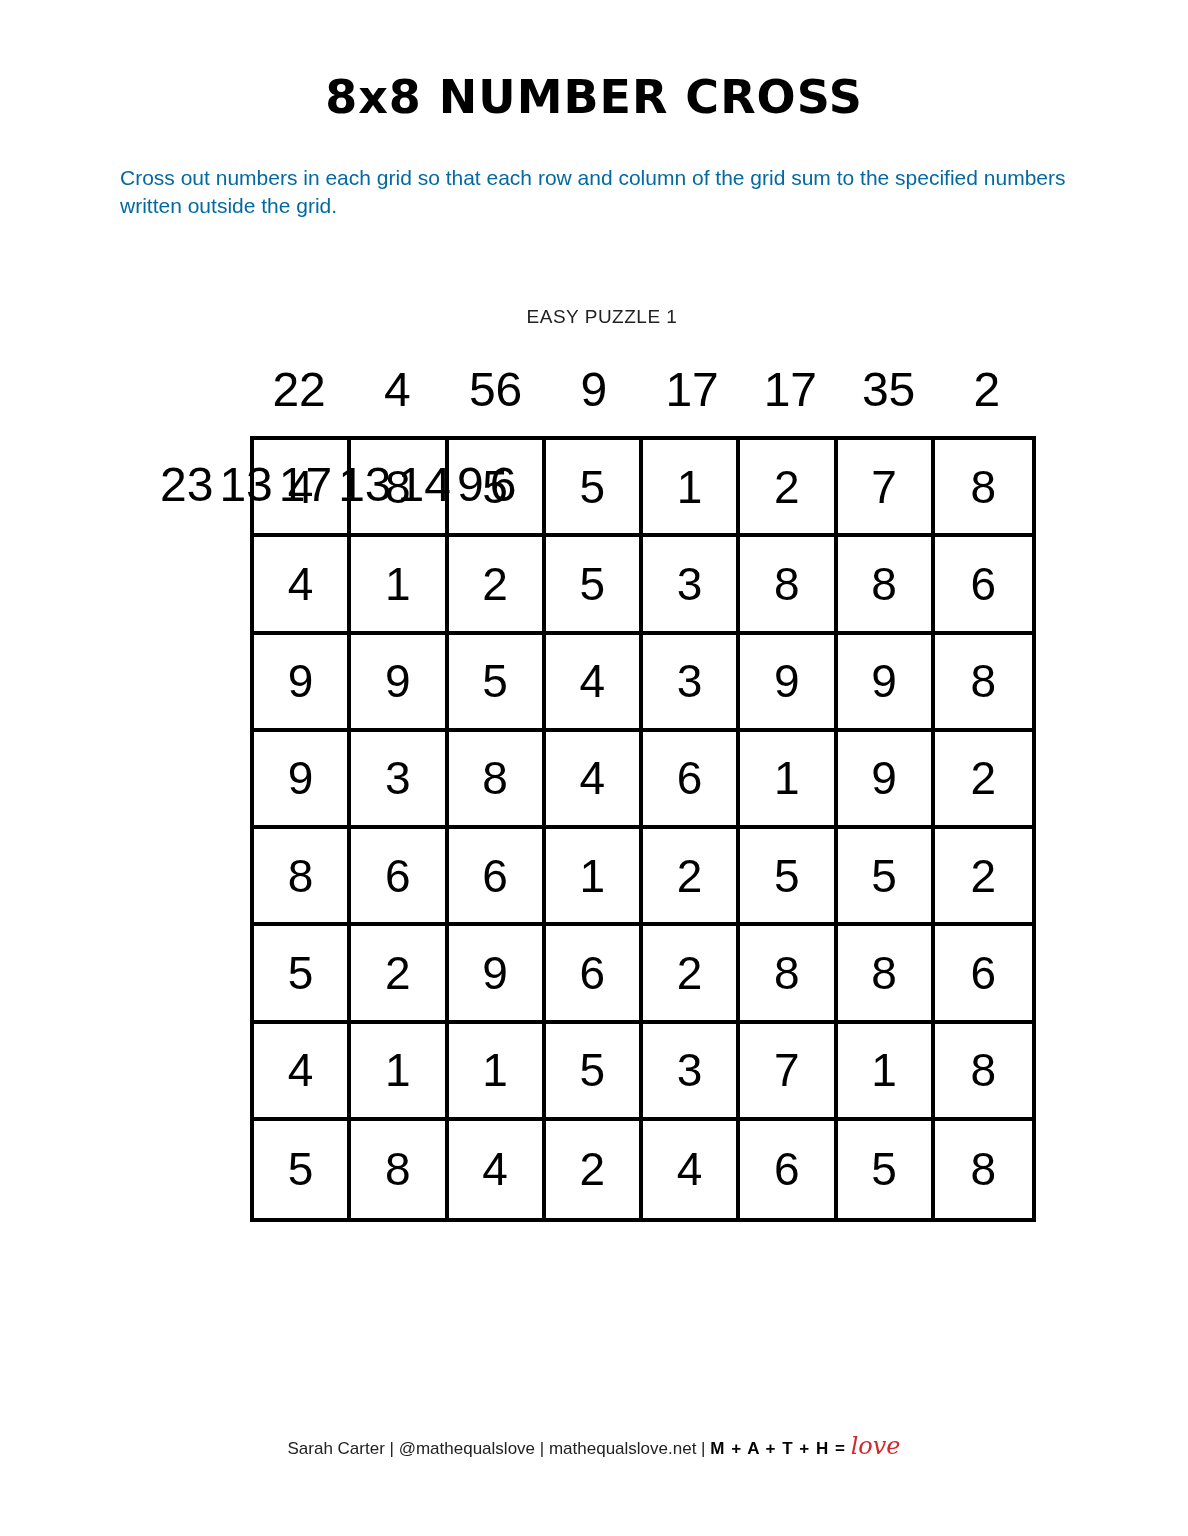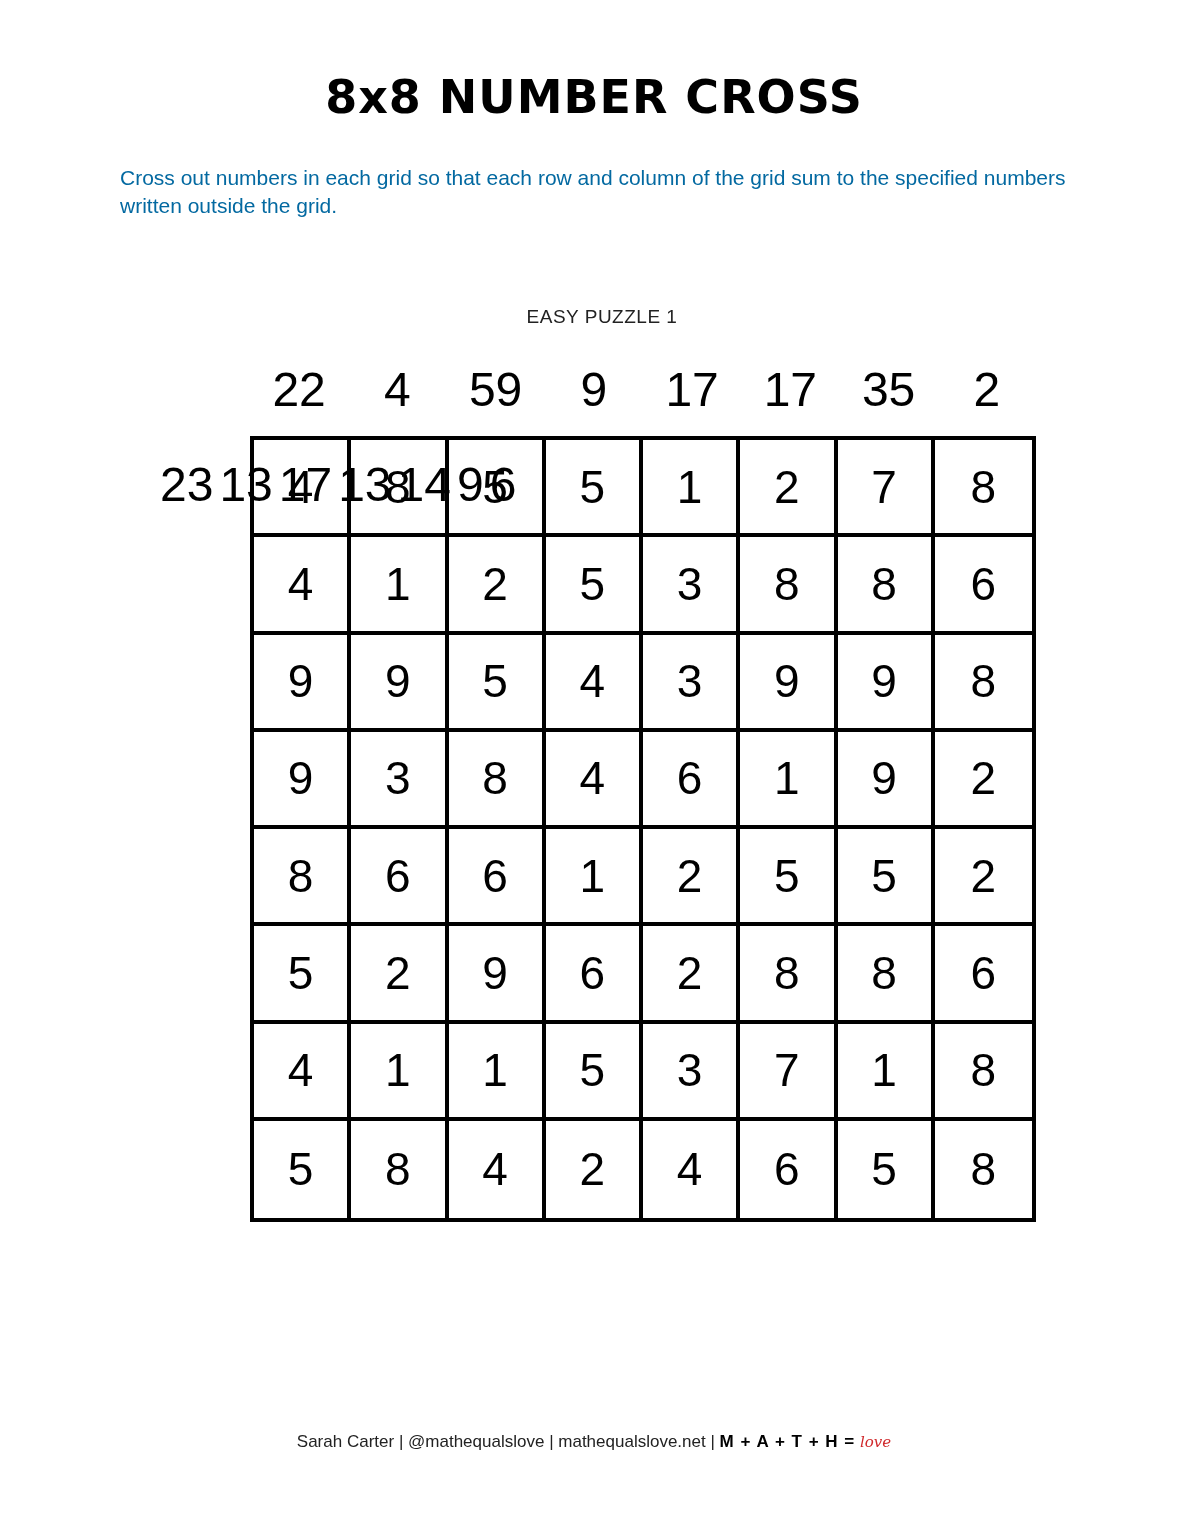--- a/index.html
+++ b/index.html
@@ -49,34 +49,34 @@
     }
     .cell.last-col { border-right: none; }
     .cell.last-row { border-bottom: none; }
     .footer {
       position: absolute; left: 0; top: 1432px; width: 1188px; text-align: center;
       font-family: "Liberation Sans", sans-serif; font-size: 17px; color: #222;
       white-space: nowrap;
     }
     .footer .brand { font-weight: bold; color: #000000; letter-spacing: 1px; }
     .footer .love {
-      font-family: "DejaVu Serif", serif; font-style: italic; color: #d0282b; font-size: 15px;
+      font-family: "DejaVu Serif", serif; font-style: italic; color: #d0282b; font-size: 24px;
     }
   </style>
 </head>
 <body>
 
 <div class="title">8x8 NUMBER CROSS</div>
 <div class="instructions">Cross out numbers in each grid so that each row and column of the grid sum to the specified numbers written outside the grid.</div>
 <div class="puzzle-label">EASY PUZZLE 1</div>
 
 <div class="col-clues" id="col-clues">
     <div class="col-clue">22</div>
     <div class="col-clue">4</div>
-    <div class="col-clue">59</div>
+    <div class="col-clue">56</div>
     <div class="col-clue">9</div>
     <div class="col-clue">17</div>
     <div class="col-clue">17</div>
     <div class="col-clue">35</div>
     <div class="col-clue">2</div>
   </div>
 <div class="row-clues" id="row-clues">
     <div class="row-clue">23</div>
     <div class="row-clue">13</div>
     <div class="row-clue">17</div>

